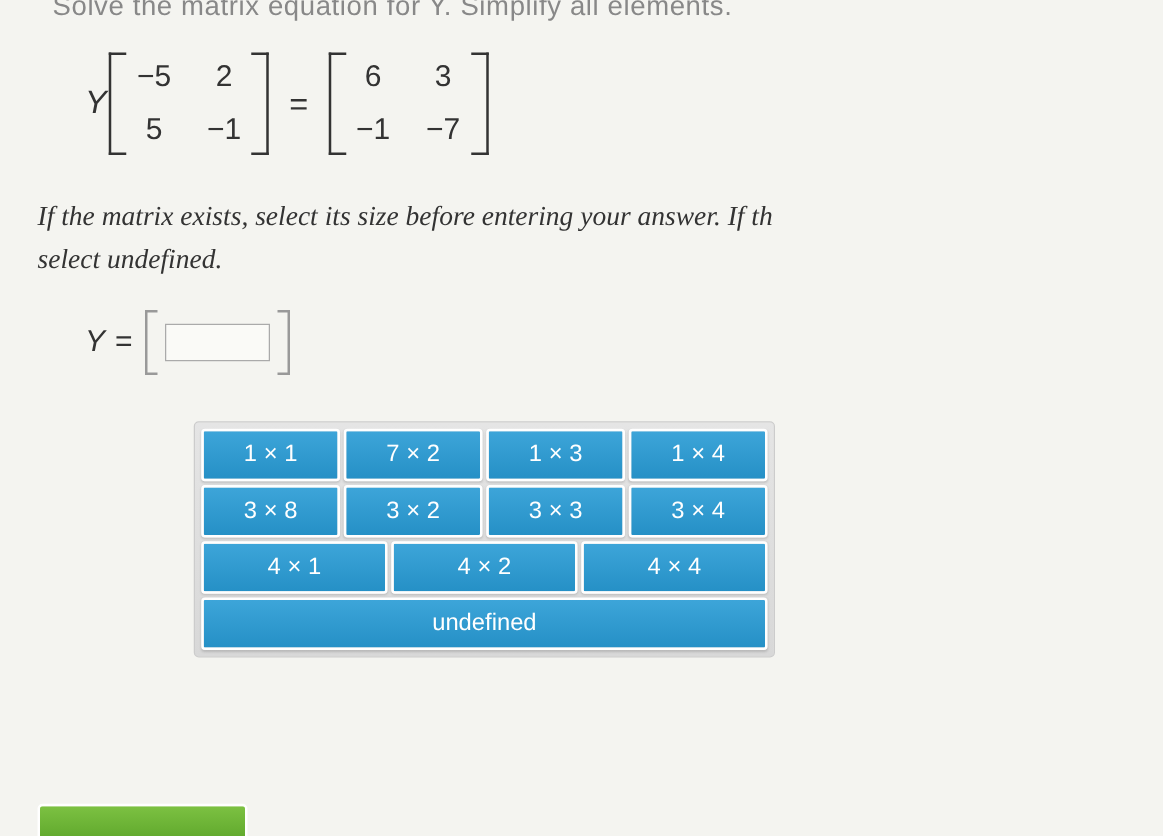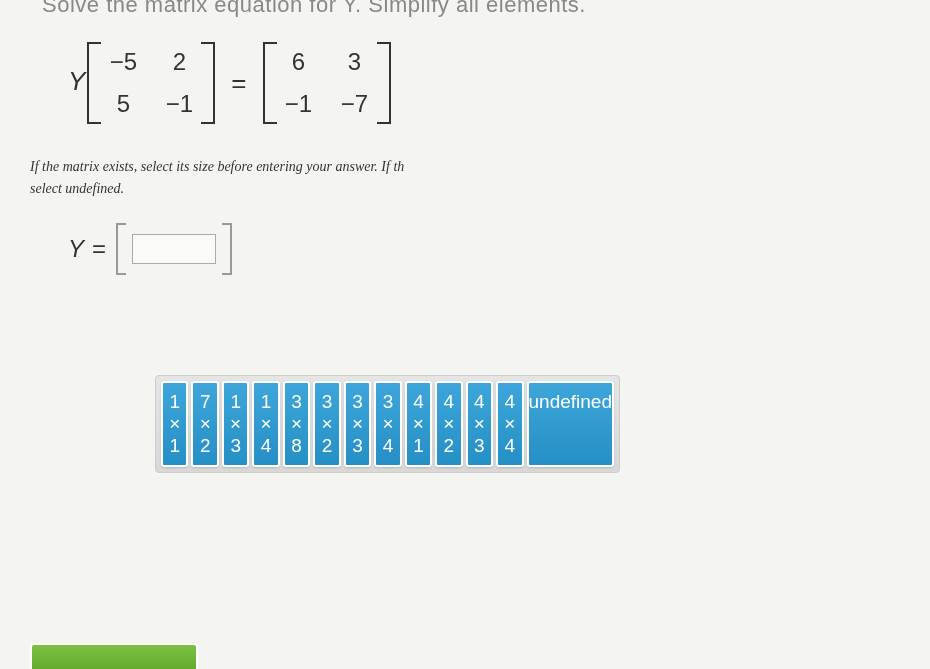--- a/index.html
+++ b/index.html
@@ -65,21 +65,21 @@
       padding: 8px 8px;
       font-size: 24px;
       text-align: center;
     }
     .matrix-grid span { min-width: 28px; display: inline-block; }
     .equals {
       font-size: 26px;
       margin: 0 16px;
     }
     .instruction {
-      font-size: 14px;
+      font-size: 22px;
       font-style: italic;
       line-height: 1.55;
       margin-bottom: 24px;
       white-space: nowrap;
       font-family: Georgia, serif;
     }
     .answer-row {
       display: flex;
       align-items: center;
       margin-left: 38px;
@@ -100,29 +100,29 @@
       border-color: #999;
     }
     .input-box {
       width: 84px;
       height: 30px;
       border: 1.5px solid #aaa;
       background: #fafaf7;
       margin: 0 6px;
     }
     .size-panel {
-      margin-top: 100px;
+      margin-top: 37px;
       margin-left: 125px;
       width: 465px;
       background: linear-gradient(#e5e5e5, #d8d8d8);
       border: 1px solid #ccc;
       border-radius: 4px;
       padding: 5px;
       display: flex;
-      flex-direction: row;
+      flex-direction: column;
       gap: 3px;
       font-family: Arial, sans-serif;
     }
     .size-row {
       display: flex;
       gap: 3px;
     }
     .size-btn {
       flex: 1;
       background: linear-gradient(#3da5d9, #2590c6);
@@ -135,20 +135,21 @@
       cursor: pointer;
       box-shadow: 0 1px 2px rgba(0,0,0,0.15);
     }
     .undefined-btn {
       background: linear-gradient(#3da5d9, #2590c6);
       color: #fff;
       border: 2px solid #fff;
       border-radius: 3px;
       padding: 8px 0;
       font-size: 19px;
+      text-align: center;
       cursor: pointer;
       box-shadow: 0 1px 2px rgba(0,0,0,0.15);
     }
     .green-strip {
       position: absolute;
       left: 30px;
       bottom: -10px;
       width: 168px;
       height: 36px;
       background: linear-gradient(#7cc142, #5aa328);
@@ -210,19 +211,18 @@
   </div>
   <div class="size-row">
     <div class="size-btn">3 × 8</div>
     <div class="size-btn">3 × 2</div>
     <div class="size-btn">3 × 3</div>
     <div class="size-btn">3 × 4</div>
   </div>
   <div class="size-row">
     <div class="size-btn">4 × 1</div>
     <div class="size-btn">4 × 2</div>
-    <div class="size-btn">4 × 3</div>
     <div class="size-btn">4 × 4</div>
   </div>
   <div class="undefined-btn">undefined</div>
 </div>
 
 <div class="green-strip"></div>
 
 </body></html>

